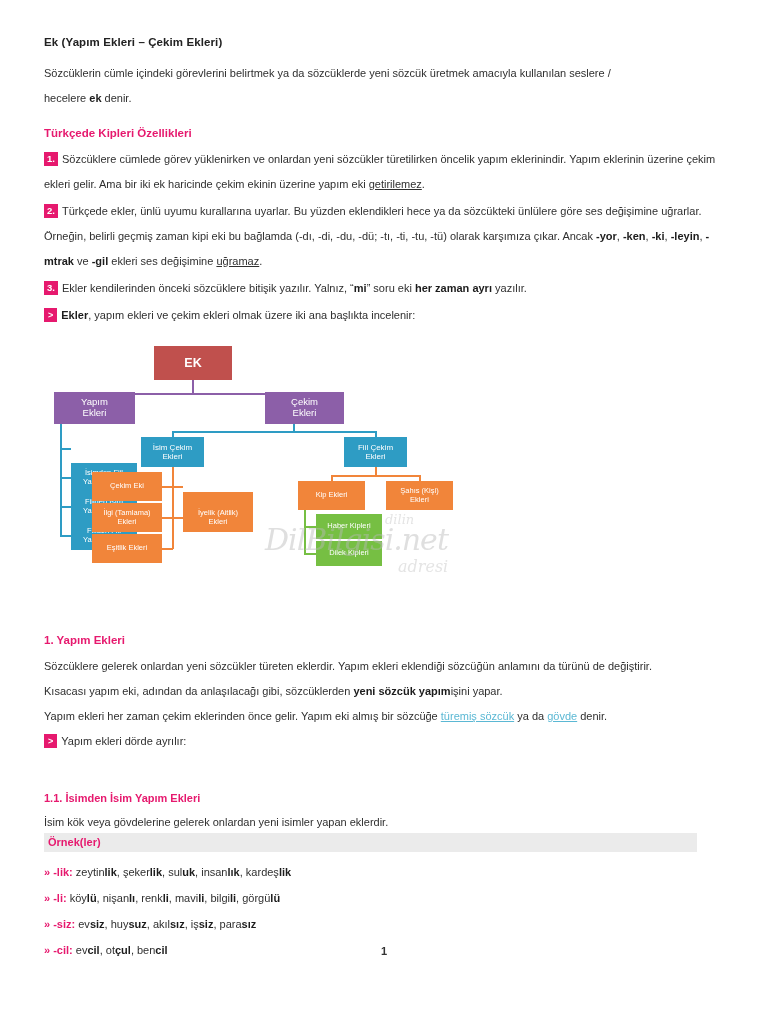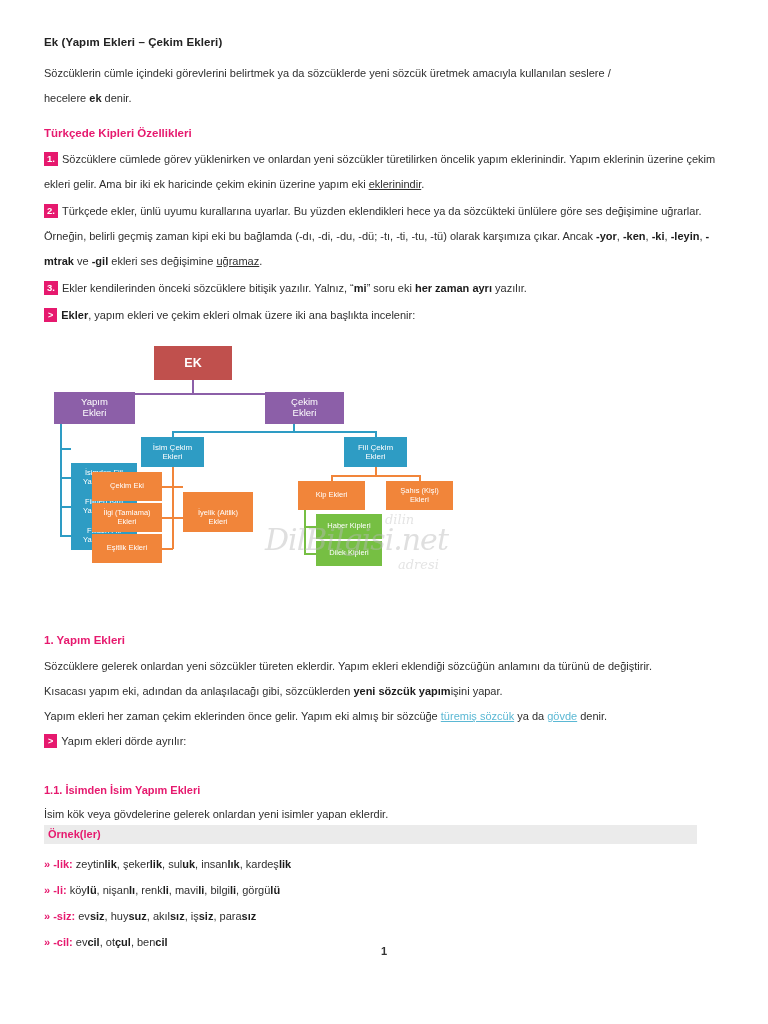--- a/index.html
+++ b/index.html
@@ -168,21 +168,21 @@
   .wm-top {
     font-family: "DejaVu Serif", serif;
     font-size: 13px;
     font-style: italic;
     color: #c4c4c4;
     position: absolute;
     left: 120px; top: 0px;
   }
   .wm-bot {
     font-family: "DejaVu Serif", serif;
-    font-size: 13px;
+    font-size: 16px;
     font-style: italic;
     color: #c4c4c4;
     position: absolute;
     left: 133px; top: 45px;
   }
 </style>
 </head>
 <body>
 
 <div class="page">
@@ -190,21 +190,21 @@
   <div class="doc-title">Ek (Yapım Ekleri – Çekim Ekleri)</div>
 
   <div class="para">
     <span>Sözcüklerin cümle içindeki görevlerini belirtmek ya da sözcüklerde yeni sözcük üretmek amacıyla kullanılan seslere /</span><br>
     <span>hecelere </span><b>ek</b><span> denir.</span>
   </div>
 
   <div class="section-head">Türkçede Kipleri Özellikleri</div>
 
   <div class="para item">
-    <span class="marker">1.</span><span>Sözcüklere cümlede görev yüklenirken ve onlardan yeni sözcükler türetilirken öncelik yapım eklerinindir. Yapım eklerinin üzerine çekim ekleri gelir. Ama bir iki ek haricinde çekim ekinin üzerine yapım eki </span><span class="u-underline">eklerinindir</span><span>.</span>
+    <span class="marker">1.</span><span>Sözcüklere cümlede görev yüklenirken ve onlardan yeni sözcükler türetilirken öncelik yapım eklerinindir. Yapım eklerinin üzerine çekim ekleri gelir. Ama bir iki ek haricinde çekim ekinin üzerine yapım eki </span><span class="u-underline">getirilemez</span><span>.</span>
   </div>
 
   <div class="para item">
     <span class="marker">2.</span><span>Türkçede ekler, ünlü uyumu kurallarına uyarlar. Bu yüzden eklendikleri hece ya da sözcükteki ünlülere göre ses değişimine uğrarlar. Örneğin, belirli geçmiş zaman kipi eki bu bağlamda (-dı, -di, -du, -dü; -tı, -ti, -tu, -tü) olarak karşımıza çıkar. Ancak </span><b>-yor</b><span>, </span><b>-ken</b><span>, </span><b>-ki</b><span>, </span><b>-leyin</b><span>, </span><b>-mtrak</b><span> ve </span><b>-gil</b><span> ekleri ses değişimine </span><span class="u-underline">uğramaz</span><span>.</span>
   </div>
 
   <div class="para item">
     <span class="marker">3.</span><span>Ekler kendilerinden önceki sözcüklere bitişik yazılır. Yalnız, “</span><b>mi</b><span>” soru eki </span><b>her zaman ayrı</b><span> yazılır.</span>
   </div>
 
@@ -324,21 +324,21 @@
   </div>
 
   <div class="para">
     <span>Yapım ekleri her zaman çekim eklerinden önce gelir. Yapım eki almış bir sözcüğe </span><a class="link" href="#">türemiş sözcük</a><span> ya da </span><a class="link" href="#">gövde</a><span> denir.</span>
   </div>
 
   <div class="para item">
     <span class="marker chev">&gt;</span><span>Yapım ekleri dörde ayrılır:</span>
   </div>
 
-  <div class="section-head sub" style="margin-top:30px;">1.1. İsimden İsim Yapım Ekleri</div>
+  <div class="section-head sub" style="margin-top:38px;">1.1. İsimden İsim Yapım Ekleri</div>
 
   <div class="para tight" style="line-height:20px;">İsim kök veya gövdelerine gelerek onlardan yeni isimler yapan eklerdir.</div>
 
   <div class="orneker-bar">Örnek(ler)</div>
 
   <div class="example-line">
     <span class="ex-bullet">»</span>
     <span class="ex-key">-lik:</span>
     <span>zeytin<b>lik</b>, şeker<b>lik</b>, sul<b>uk</b>, insan<b>lık</b>, kardeş<b>lik</b></span>
   </div>

